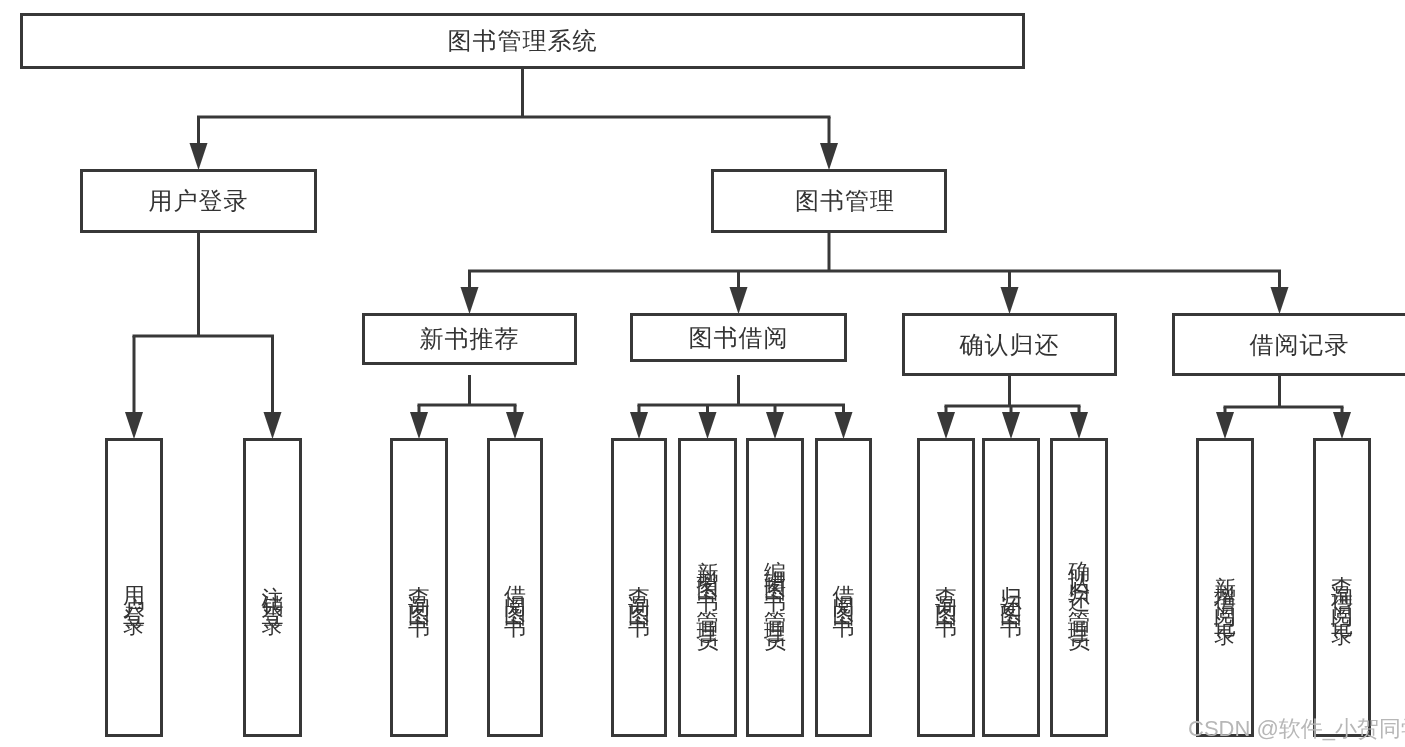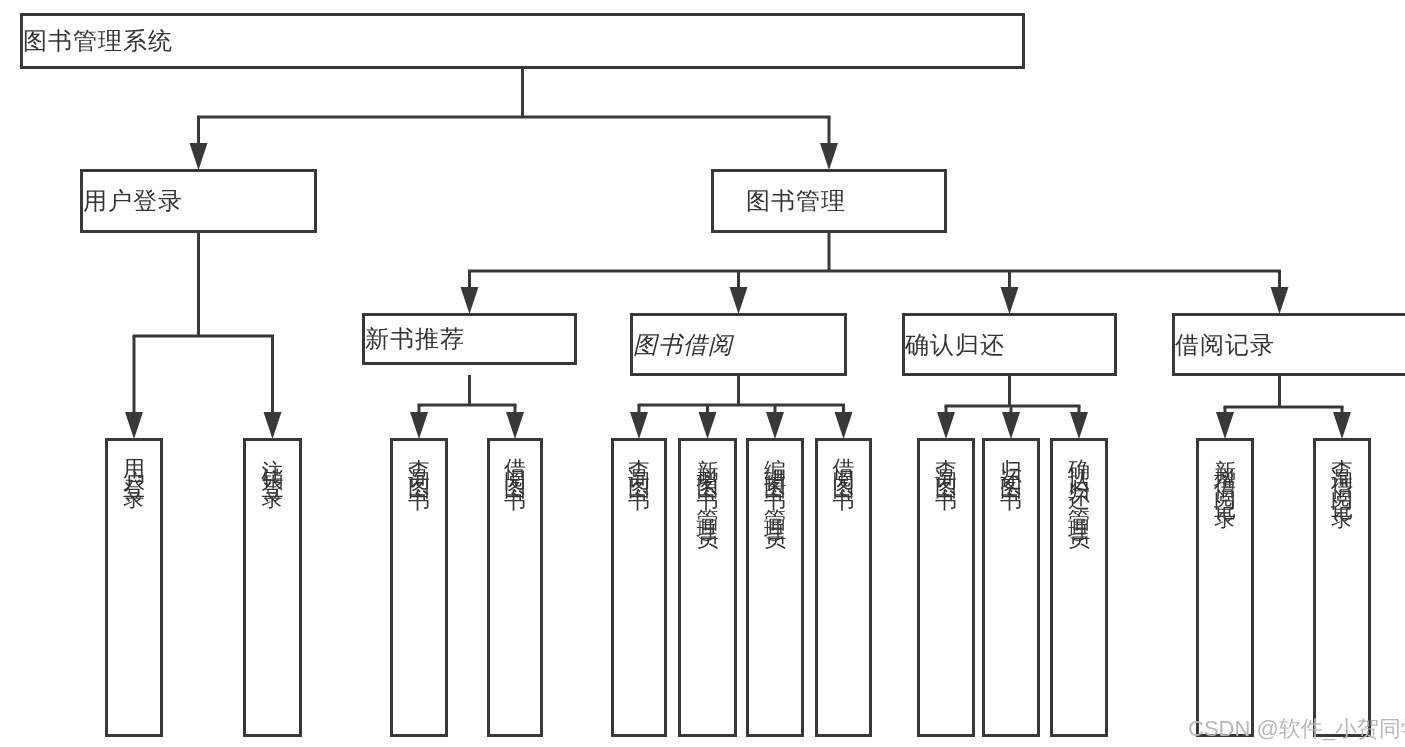--- a/index.html
+++ b/index.html
@@ -15,21 +15,21 @@
     width:1405px;height:747px;
     background:var(--box-bg);
     overflow:hidden;
   }
   .stage svg{position:absolute;left:0;top:0;z-index:1;}
   .node{
     position:absolute;
     box-sizing:border-box;
     background:var(--box-bg);
     border:3px solid var(--line);
-    display:flex;align-items:center;justify-content:flex-start;
+    display:flex;align-items:center;justify-content:center;
     color:var(--text);
     z-index:2;
     text-align:center;
   }
   .node.h{font-size:24px;letter-spacing:1px;}
   .node.v{
     font-size:22px;
     writing-mode:vertical-rl;
     text-orientation:mixed;
     letter-spacing:10px;
@@ -108,21 +108,21 @@
       </div>
       <div class="node h" style="left: 80px; top: 169px; width: 237px; height: 64px;">
         <span>用户登录</span>
       </div>
       <div class="node h" style="left: 711px; top: 169px; width: 236px; height: 64px; padding-left: 32px;">
         <span>图书管理</span>
       </div>
       <div class="node h" style="left: 362px; top: 313px; width: 215px; height: 52px;">
         <span>新书推荐</span>
       </div>
-      <div class="node h" style="left: 630px; top: 313px; width: 217px; height: 63px; font-style: italic;">
+      <div class="node h" style="left: 630px; top: 313px; width: 217px; height: 49px;">
         <span>图书借阅</span>
       </div>
       <div class="node h" style="left: 902px; top: 313px; width: 215px; height: 63px;">
         <span>确认归还</span>
       </div>
       <div class="node h" style="left: 1172px; top: 313px; width: 255px; height: 63px;">
         <span>借阅记录</span>
       </div>
       <div class="node v" style="left: 105px; top: 438px; width: 58px; height: 299px;">
         <span>用户登录</span>

